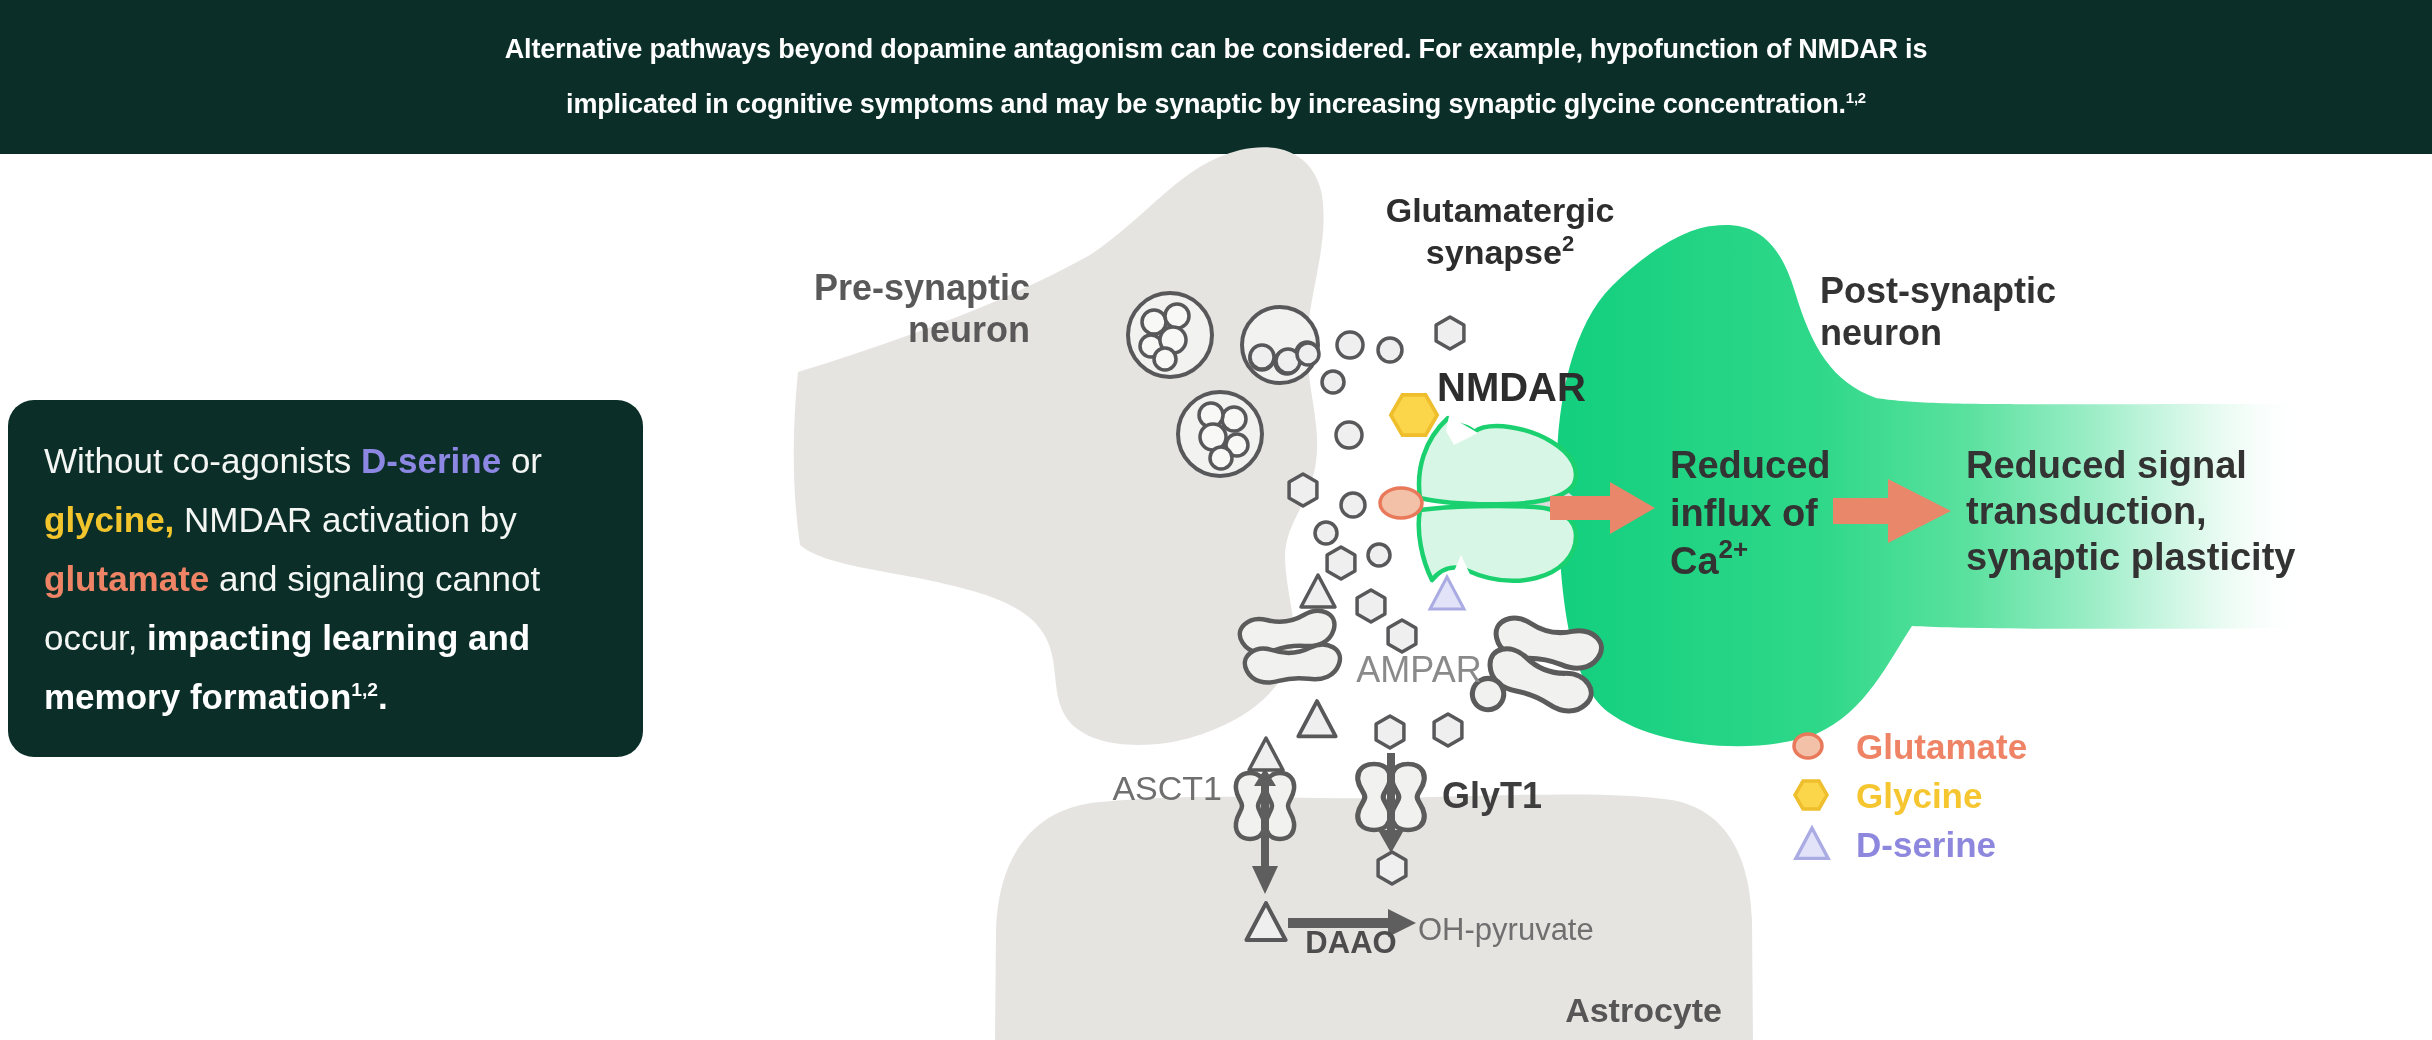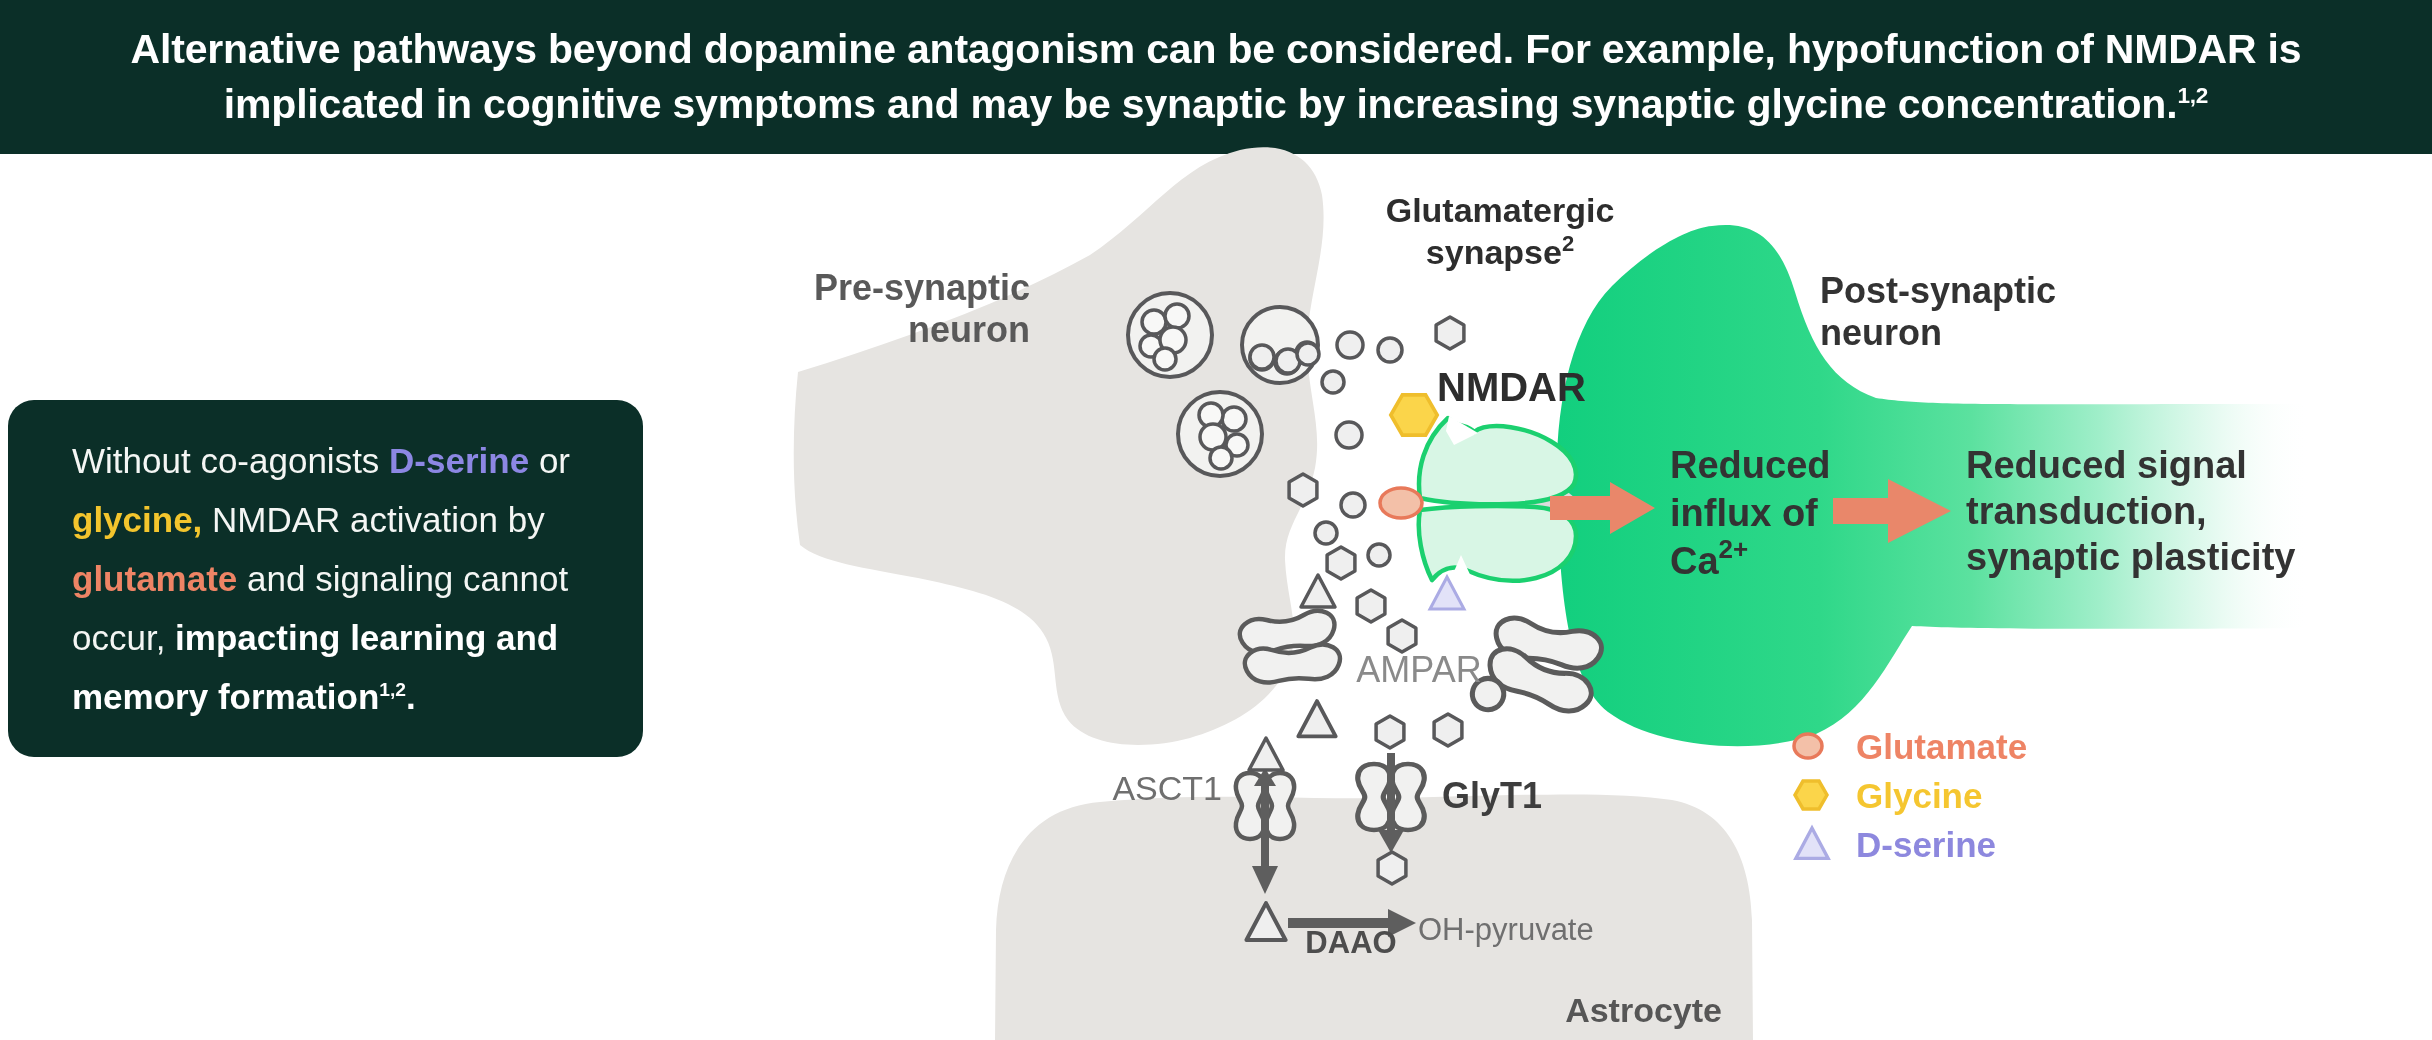--- a/index.html
+++ b/index.html
@@ -1,26 +1,26 @@
 <!DOCTYPE html>
 <html><head>
 <meta charset="utf-8">
 <style>
   html,body{margin:0;padding:0;background:#fff;}
   .stage{position:relative;width:2432px;height:1040px;overflow:hidden;background:#ffffff;
          font-family:"Liberation Sans","DejaVu Sans",sans-serif;}
   
   .top-banner{position:absolute;left:0;top:0;width:2432px;height:154px;background:#0B2F28;
               display:flex;align-items:center;justify-content:center;}
-  .top-banner-text{color:#ffffff;font-weight:bold;font-size:41px;line-height:55px;text-align:center;
+  .top-banner-text{color:#ffffff;font-weight:bold;font-size:27px;line-height:55px;text-align:center;
                    letter-spacing:-0.2px;width:2200px;}
   .top-banner-text sup{font-size:0.55em;line-height:0;vertical-align:super;}
   
   .info-box{position:absolute;left:8px;top:400px;width:635px;height:357px;background:#0B2F28;
-            border-radius:26px;box-sizing:border-box;padding:0 64px;display:flex;flex-direction:column;
+            border-radius:26px;box-sizing:border-box;padding:0 36px;display:flex;flex-direction:column;
             justify-content:center;}
   .info-box p{margin:0;color:#F4F6F4;font-size:35px;line-height:59px;font-weight:400;}
   .w-dserine{color:#8C87E3;font-weight:bold;}
   .w-glycine{color:#F3C52D;font-weight:bold;}
   .w-glutamate{color:#EE8465;font-weight:bold;}
   .w-bold{color:#ffffff;font-weight:bold;}
   .info-box sup{font-size:0.55em;line-height:0;vertical-align:super;}
   
   .diagram{position:absolute;left:0;top:0;}
   text{font-family:"Liberation Sans","DejaVu Sans",sans-serif;}

